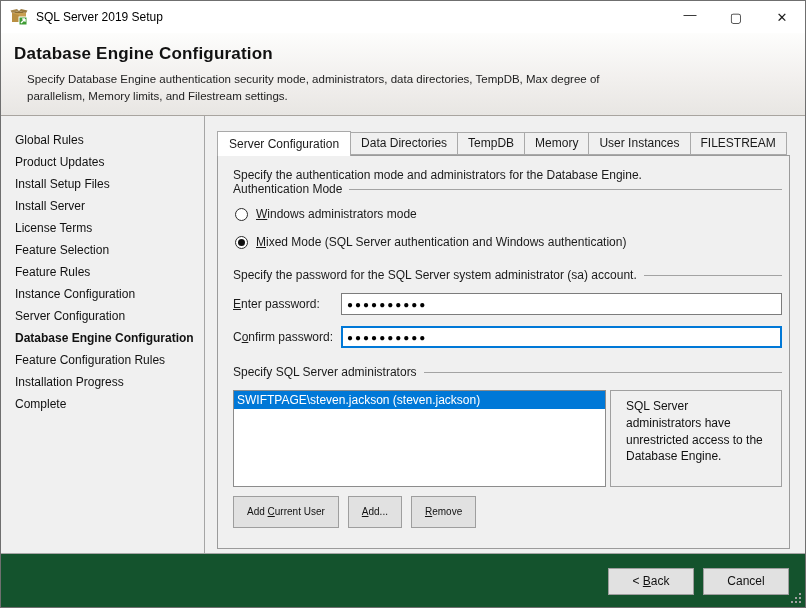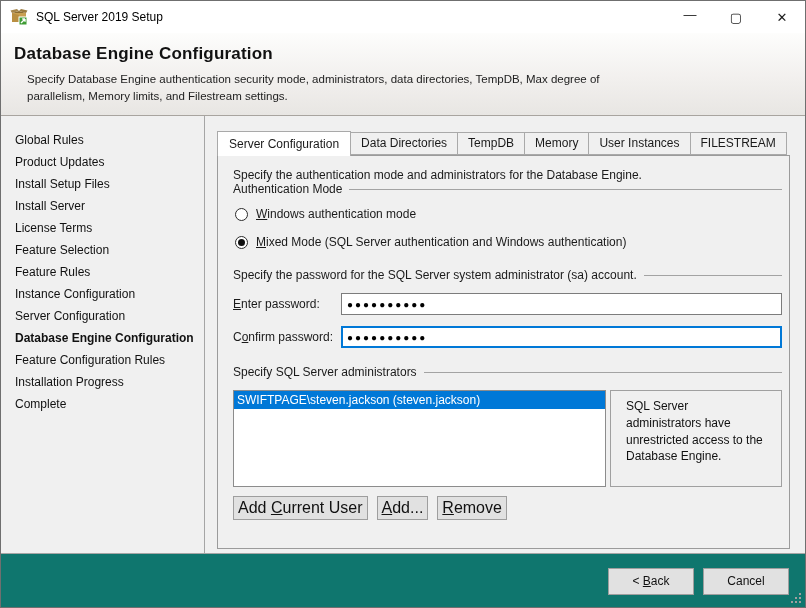--- a/index.html
+++ b/index.html
@@ -53,24 +53,24 @@
   .pw-label { width:108px; flex:0 0 auto; }
   .pw-field { flex:1; height:22px; background:#fff; border:1px solid #7c7c7c; font-size:10px; font-weight:bold; letter-spacing:2px; padding:6px 5px 0; color:#000; line-height:10px; }
   .pw-field.focused { border:1px solid #0078d7; box-shadow:inset 0 0 0 1px #0078d7; }
 
   .admin-row { display:flex; align-items:stretch; height:97px; }
   .admin-list { width:373px; flex:0 0 auto; background:#fff; border:1px solid #8c8c8c; overflow:hidden; }
   .admin-item { height:18px; line-height:18px; padding:0 3px; background:#0078d7; color:#fff; white-space:nowrap; }
   .admin-note { flex:1; margin-left:4px; background:#f0f0f0; border:1px solid #a0a0a0; padding:7px 15px; line-height:1.4; color:#111; }
 
   .btn-row { display:flex; margin-top:9px; }
-  .btn { background:#e1e1e1; border:1px solid #9e9e9e; font-size:16px; color:#111; padding:0 4px; height:24px; line-height:22px; margin-right:9px; font-family:inherit; white-space:nowrap; }
+  .btn { background:#e1e1e1; border:1px solid #9e9e9e; font-size:10px; color:#111; padding:0 13px; height:32px; line-height:22px; margin-right:9px; font-family:inherit; white-space:nowrap; }
 
   
-  .footer { height:54px; flex:0 0 auto; border-top:1px solid #a5a5a5; background:#0f766e; position:relative; display:flex; justify-content:flex-end; align-items:flex-start; padding:14px 16px 0 0; }
+  .footer { height:54px; flex:0 0 auto; border-top:1px solid #a5a5a5; background:#14532d; position:relative; display:flex; justify-content:flex-end; align-items:flex-start; padding:14px 16px 0 0; }
   .f-btn { width:86px; height:27px; background:#e1e1e1; border:1px solid #9e9e9e; font-size:12px; color:#111; text-align:center; line-height:25px; margin-left:9px; }
   .grip { position:absolute; right:12px; bottom:12px; width:2px; height:2px; background:transparent;
           box-shadow: 8px 0 #9f9f9f, 4px 4px #9f9f9f, 8px 4px #9f9f9f, 0 8px #9f9f9f, 4px 8px #9f9f9f, 8px 8px #9f9f9f; }
 
   .u { text-decoration:underline; }
 </style>
 </head>
 <body>
 
 <div class="window">
@@ -134,21 +134,21 @@
       <div class="pane">
         <div class="intro">Specify the authentication mode and administrators for the Database Engine.</div>
 
         <div class="group-head">
           <span class="g-label">Authentication Mode</span>
           <span class="rule"></span>
         </div>
 
         <div class="radio-row">
           <span class="radio"></span>
-          <span><span></span><span class="u">W</span><span>indows authentication mode</span></span>
+          <span><span></span><span class="u">W</span><span>indows administrators mode</span></span>
         </div>
 
         <div class="radio-row">
           <span class="radio checked"></span>
           <span><span></span><span class="u">M</span><span>ixed Mode (SQL Server authentication and Windows authentication)</span></span>
         </div>
 
         <div class="group-head sec-gap">
           <span class="g-label">Specify the password for the SQL Server system administrator (sa) account.</span>
           <span class="rule"></span>

